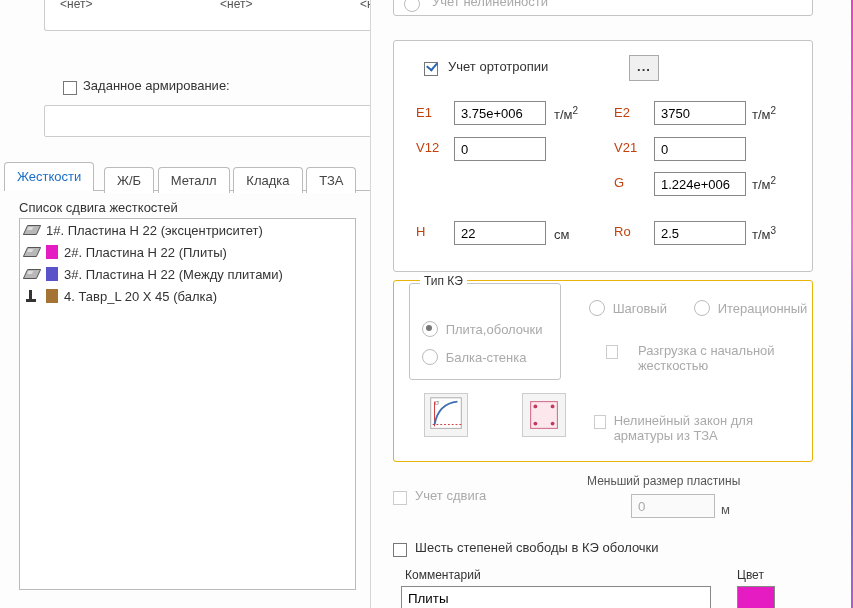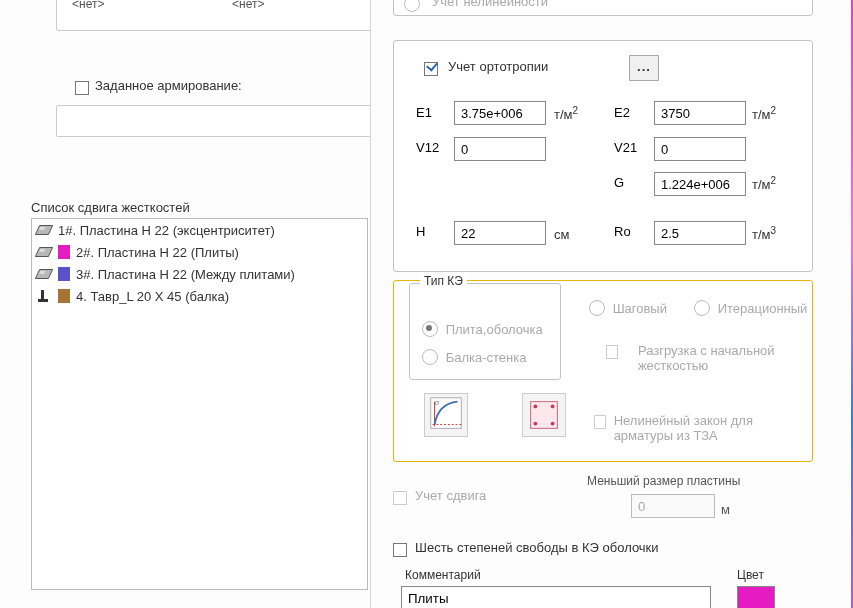--- a/index.html
+++ b/index.html
@@ -16,21 +16,21 @@
   .root {
     position: relative;
     width: 853px;
     height: 608px;
     background: #fdfdfd;
   }
 
   
   .left-col {
     position: absolute;
-    left: 16px;
+    left: 4px;
     top: 0;
     width: 370px;
     height: 440px;
   }
 
   
   .top-box {
     position: absolute;
     left: 40px;
     top: 0;
@@ -230,21 +230,21 @@
     width:28px; height:24px;
     border:1px solid #aaa;
     background:#f0f0f0;
     text-align:center;
     line-height:22px;
     font-weight:bold;
     letter-spacing:1px;
     cursor:pointer;
   }
 
-  .lbl { position:absolute; font-size:13px; color:#000000;}
+  .lbl { position:absolute; font-size:13px; color:#c2410c;}
   .val-input {
     position:absolute;
     height:24px;
     width:92px;
     border:1px solid #888;
     background:#fff;
     padding:2px 6px;
     font-size:13px;
     box-sizing:border-box;
   }
@@ -362,20 +362,27 @@
       <span class="ph b">&lt;нет&gt;</span>
       <span class="ph c">&lt;нет&gt;</span>
     </div>
 
     <div class="preset-row">
       <span class="cb"></span>
       <span class="preset-label">Заданное армирование:</span>
     </div>
     <div class="preset-field"></div>
 
+    <div class="tabs">
+      <span class="tab active">Жесткости</span>
+      <span class="tab">Ж/Б</span>
+      <span class="tab">Металл</span>
+      <span class="tab">Кладка</span>
+      <span class="tab">ТЗА</span>
+    </div>
 
     <div class="list-header">Список сдвига жесткостей</div>
     <div class="list-box">
       <div class="list-item">
         <span class="stiff-icon">
             <div class="plate shine"></div>
           </span>
         <span>1#. Пластина  H 22 (эксцентриситет)</span>
       </div>
       <div class="list-item">
@@ -440,21 +447,21 @@
       <span class="lbl" style="left:220px; top:183px;">Ro</span>
       <input class="val-input" style="left: 260px; top: 180px;" value="2.5">
       <span class="unit" style="left:358px; top:186px;"><span>т/м</span><span class="supsub">3</span></span>
     </div>
 
     <div class="fe-group">
       <div class="fe-sub">
         <div class="grp-title">Тип КЭ</div>
         <div class="r-row act" style="left:12px; top:34px;">
           <span class="radio on dis"></span>
-          <span class="dis-text">Плита,оболочка</span>
+          <span class="dis-text">Плита,оболочки</span>
         </div>
         <div class="r-row" style="left:12px; top:62px;">
           <span class="radio dis"></span>
           <span class="dis-text">Балка-стенка</span>
         </div>
       </div>
 
       <div class="r-row" style="left:195px; top:16px;">
         <span class="radio dis"></span>
         <span class="dis-text">Шаговый</span>

